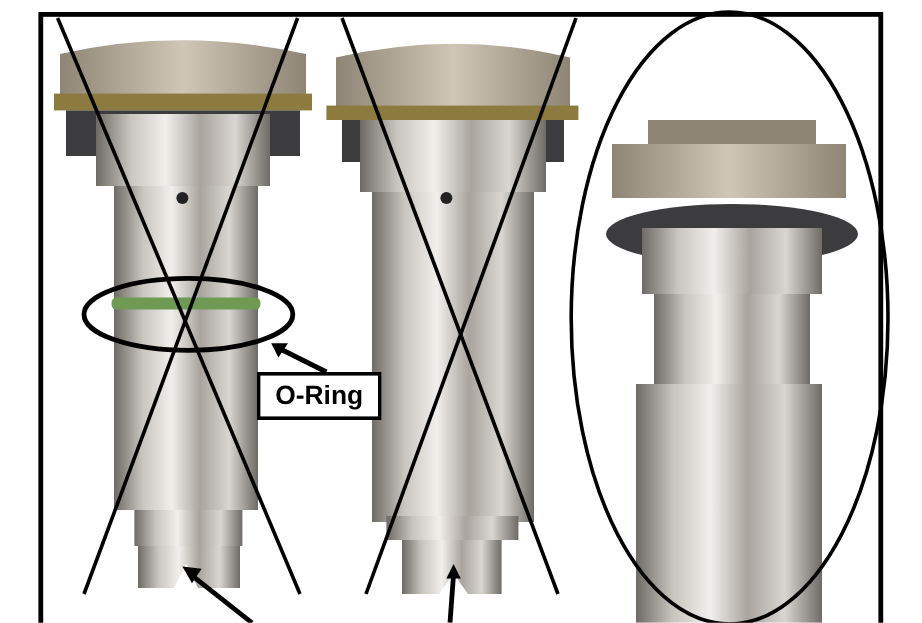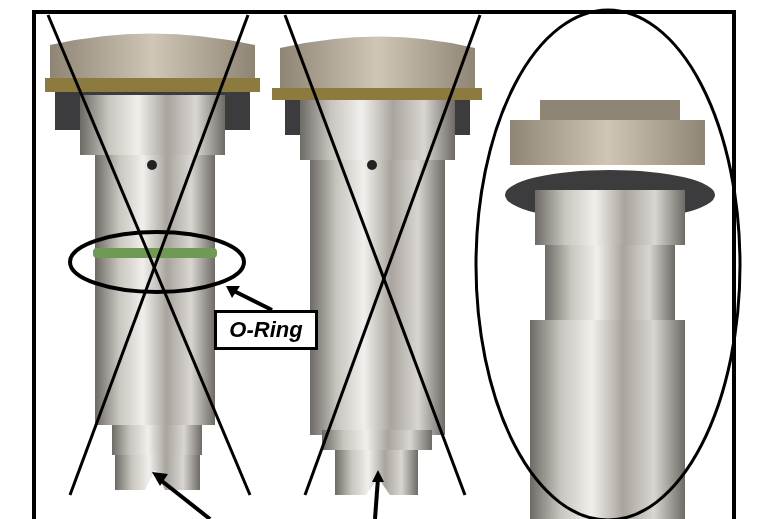--- a/index.html
+++ b/index.html
@@ -1,18 +1,18 @@
 <!DOCTYPE html>
 <html><head>
 <meta charset="utf-8">
 <style>
   html,body{margin:0;padding:0;background:#fff;}
   body{width:768px;height:519px;overflow:hidden;position:relative;font-family:"Liberation Sans",sans-serif;}
   .stage{position:absolute;left:0;top:0;width:768px;height:519px;}
-  .label-box{position:absolute;left:214px;top:310px;width:104px;height:40px;border:3px solid #000;background:#fff;box-sizing:border-box;display:flex;align-items:center;justify-content:center;font-weight:bold;font-size:22px;color:#000;font-style:italic;}
+  .label-box{position:absolute;left:214px;top:310px;width:104px;height:40px;border:3px solid #000;background:#fff;box-sizing:border-box;display:flex;align-items:center;justify-content:center;font-weight:bold;font-size:22px;color:#000;}
 </style>
 </head>
 <body>
 
 <div class="stage">
   <svg width="768" height="519" viewBox="0 0 768 519">
     <defs>
       <linearGradient id="metal" x1="0" x2="1" y1="0" y2="0">
         <stop offset="0" stop-color="#6e6a65"></stop>
         <stop offset="0.2" stop-color="#c9c5bf"></stop>

